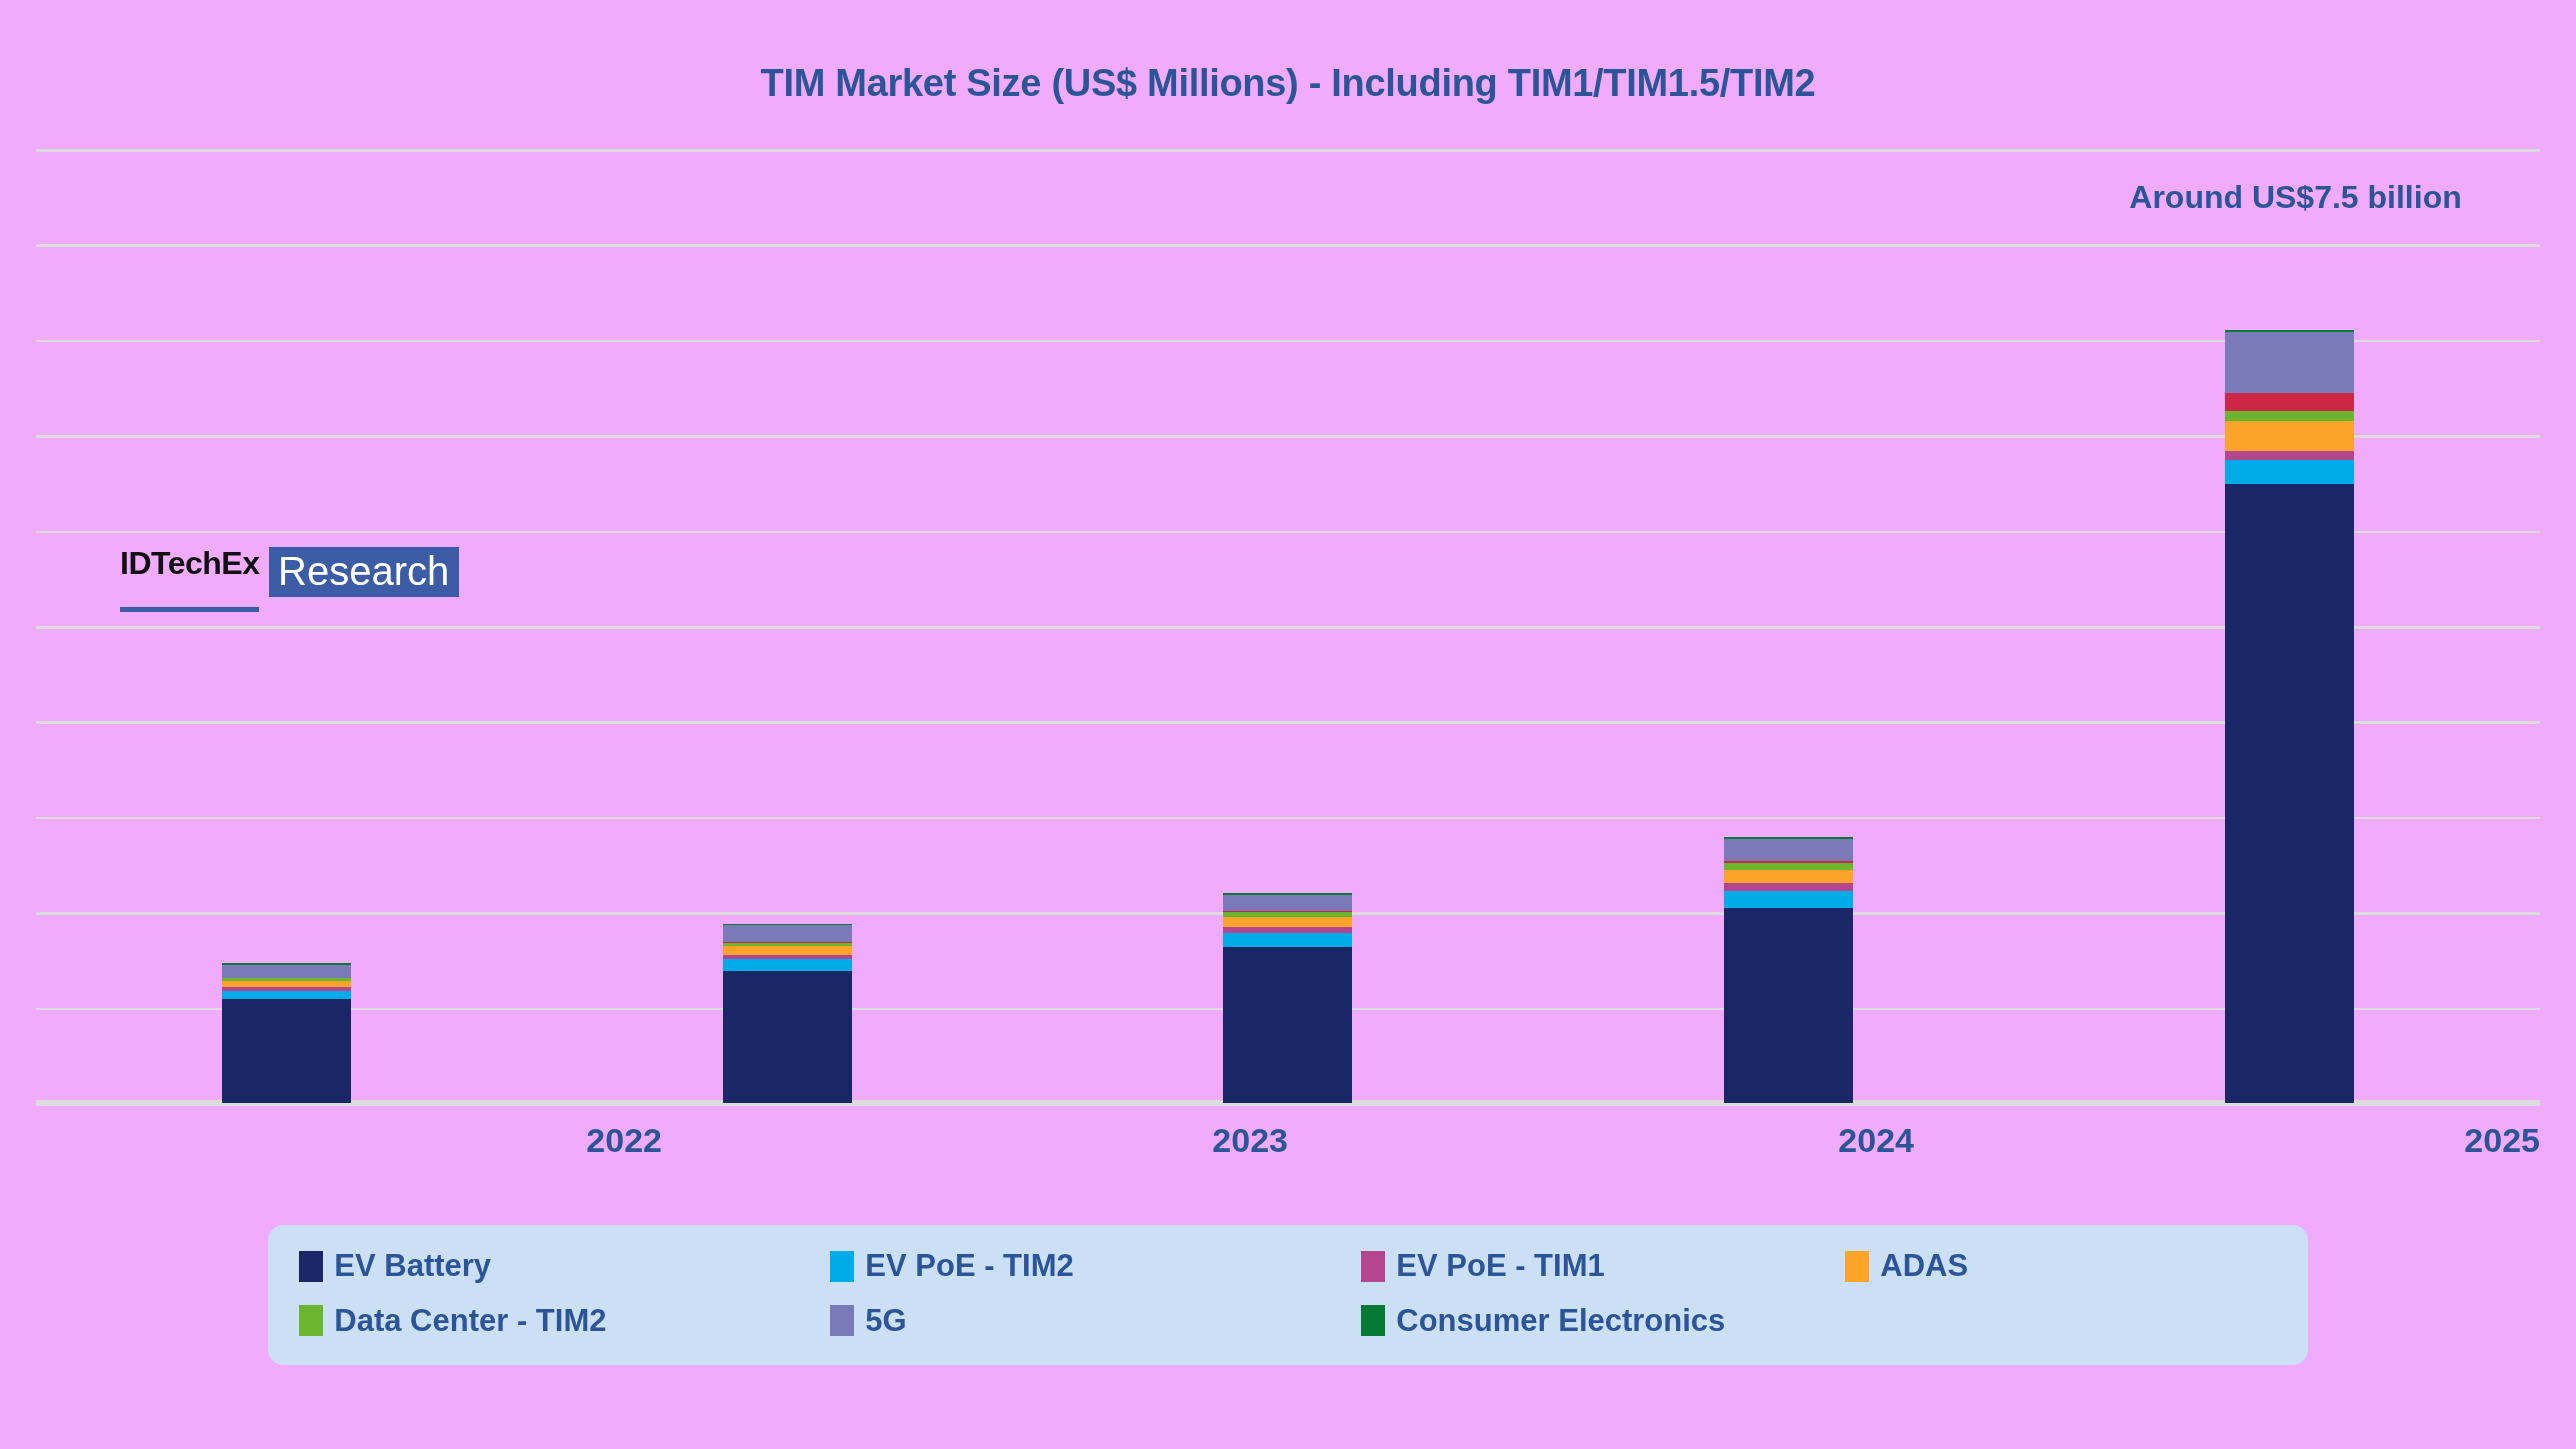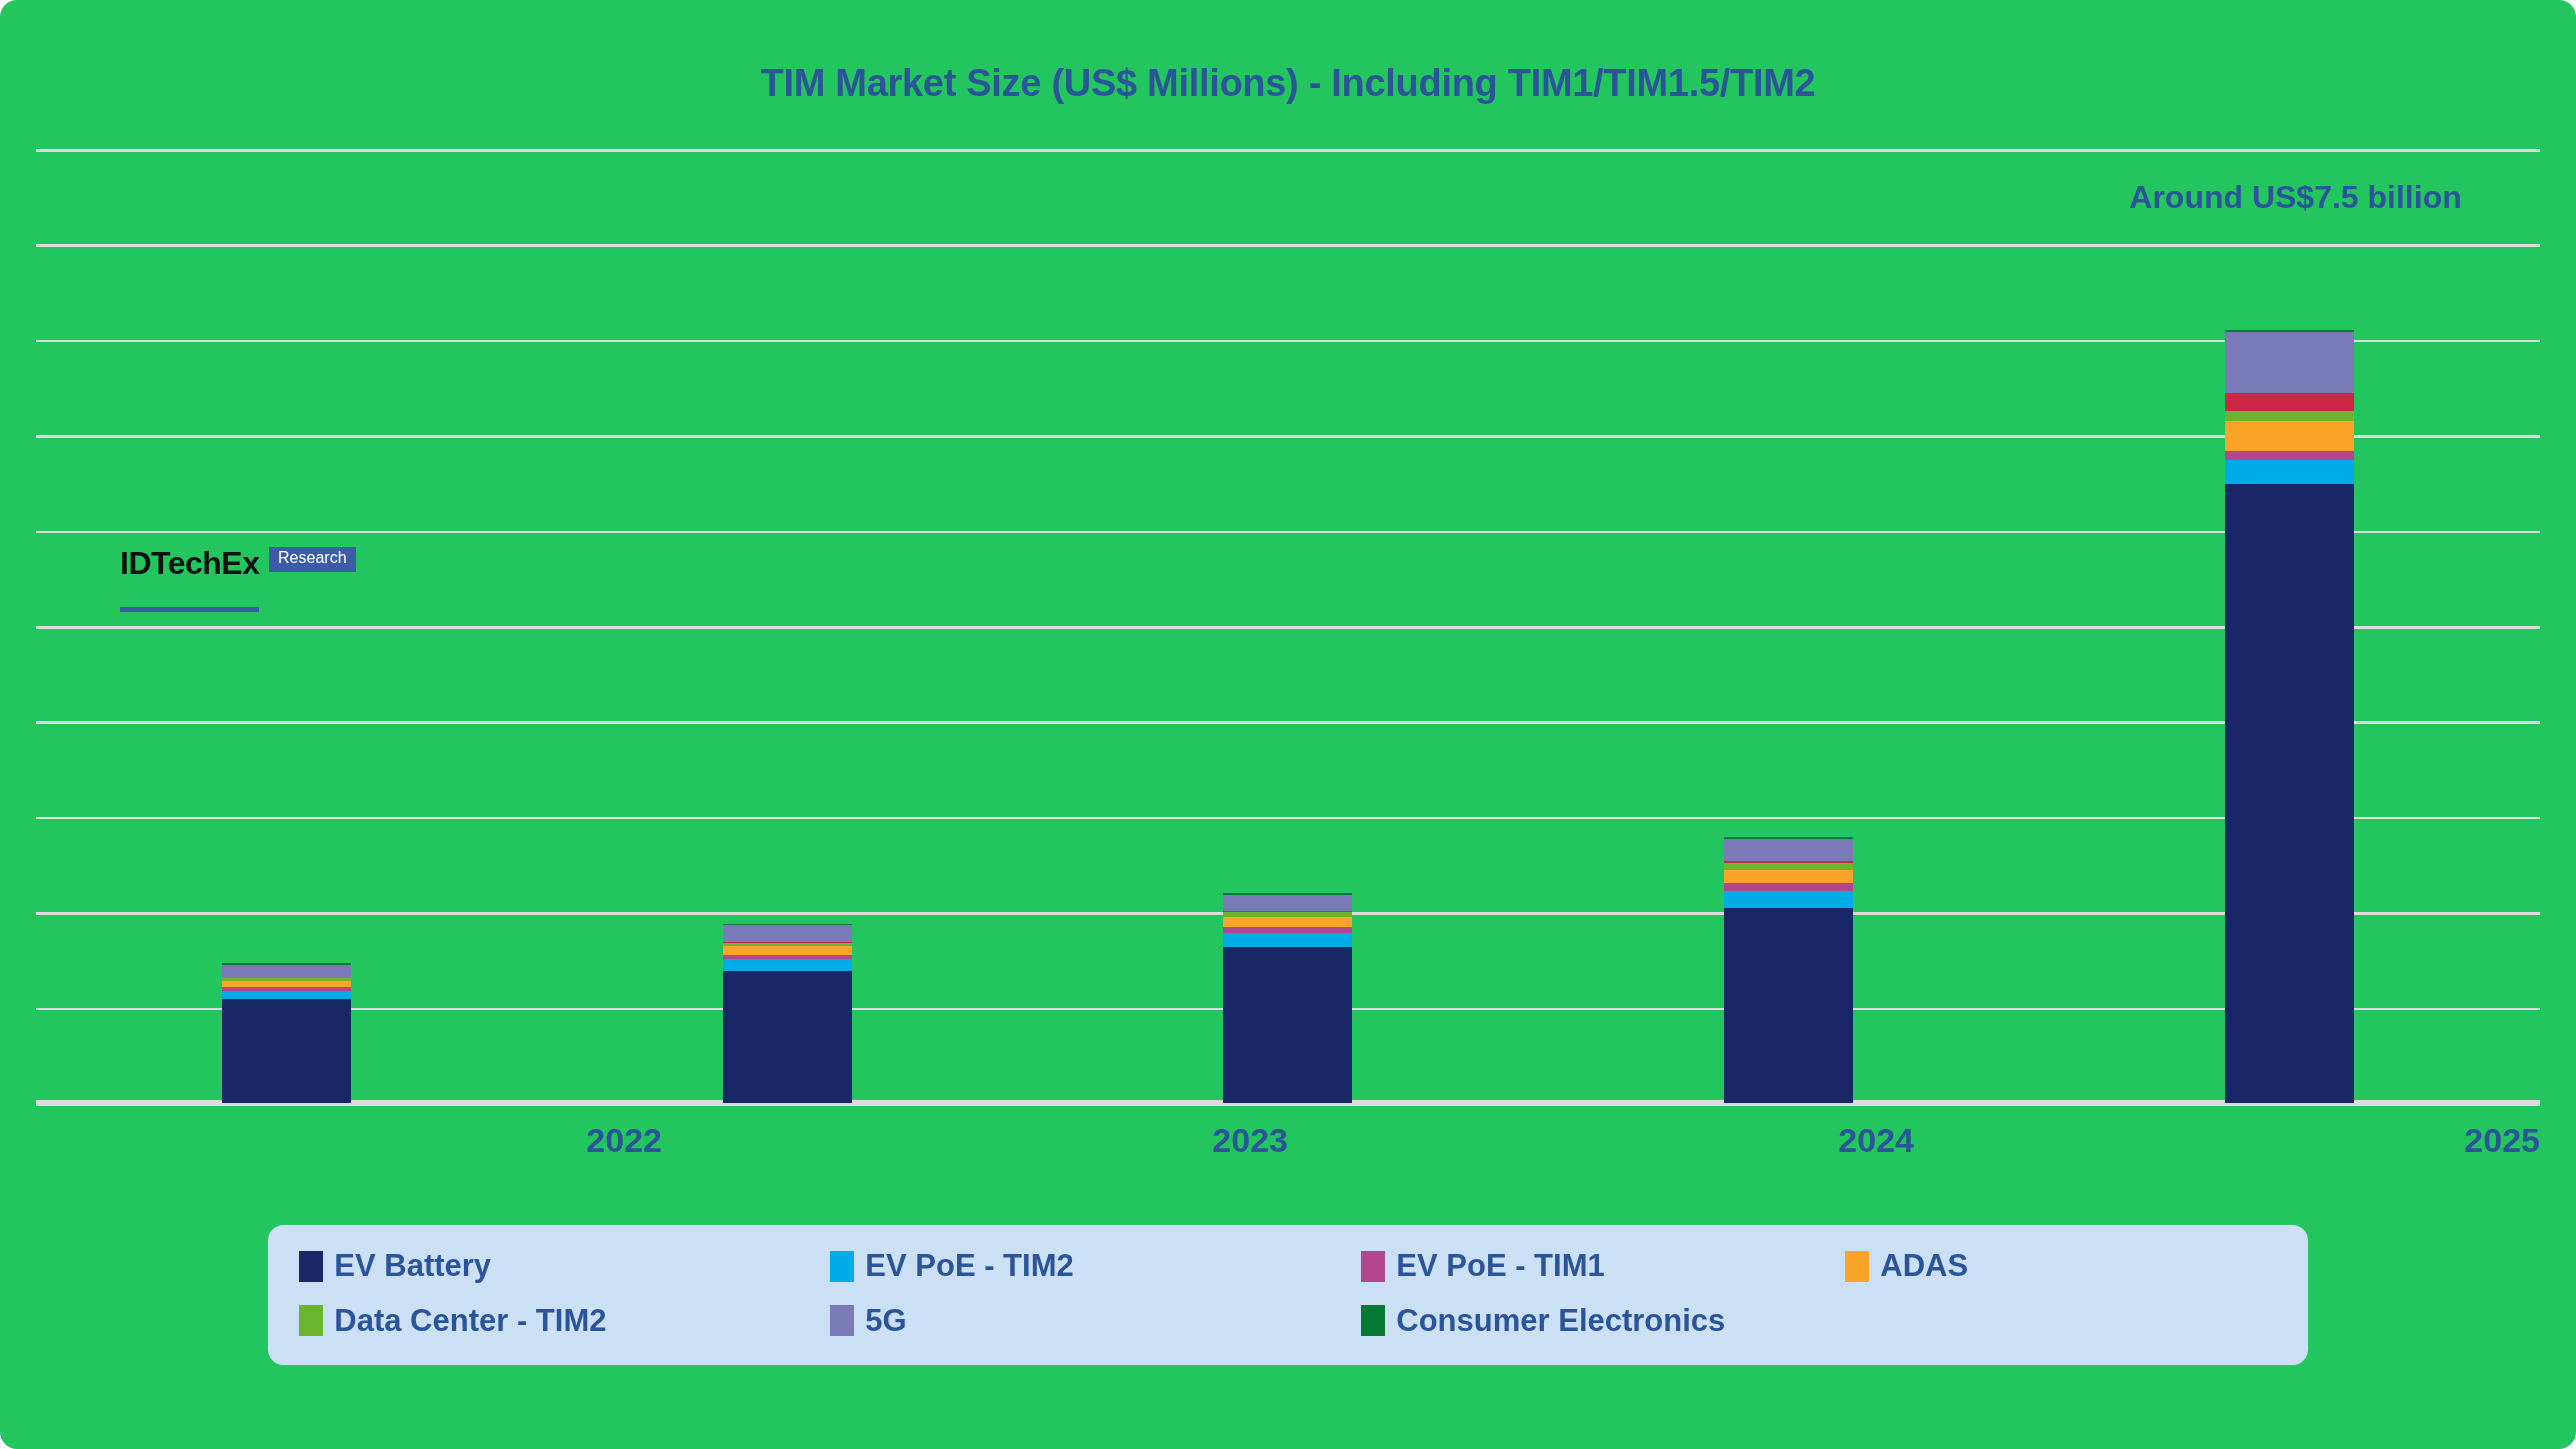--- a/index.html
+++ b/index.html
@@ -10,22 +10,21 @@
   body {
     width: 2576px;
     height: 1449px;
     font-family: "Liberation Sans", sans-serif;
     overflow: hidden;
   }
   .canvas {
     position: relative;
     width: 2576px;
     height: 1449px;
-    background: #22c55e;
-    border-radius: 17px;
+    background: #f0abfc;
   }
 
   
   .chart-title {
     position: absolute;
     left: 0;
     top: 62px;
     width: 2576px;
     text-align: center;
     font-size: 38px;
@@ -144,21 +143,21 @@
   .logo-rule {
     height: 5.2px;
     background: #3C5CA5;
     margin-top: 4.1px;
     width: 100%;
   }
   .logo-badge {
     margin-left: 9.3px;
     background: #3C5CA5;
     color: #ffffff;
-    font-size: 16px;
+    font-size: 40px;
     padding: 3.1px 9.3px 5.2px 9.3px;
     line-height: 1.05;
   }
 
   
   .legend {
     position: absolute;
     left: 268px;
     top: 1225px;
     width: 2040px;

